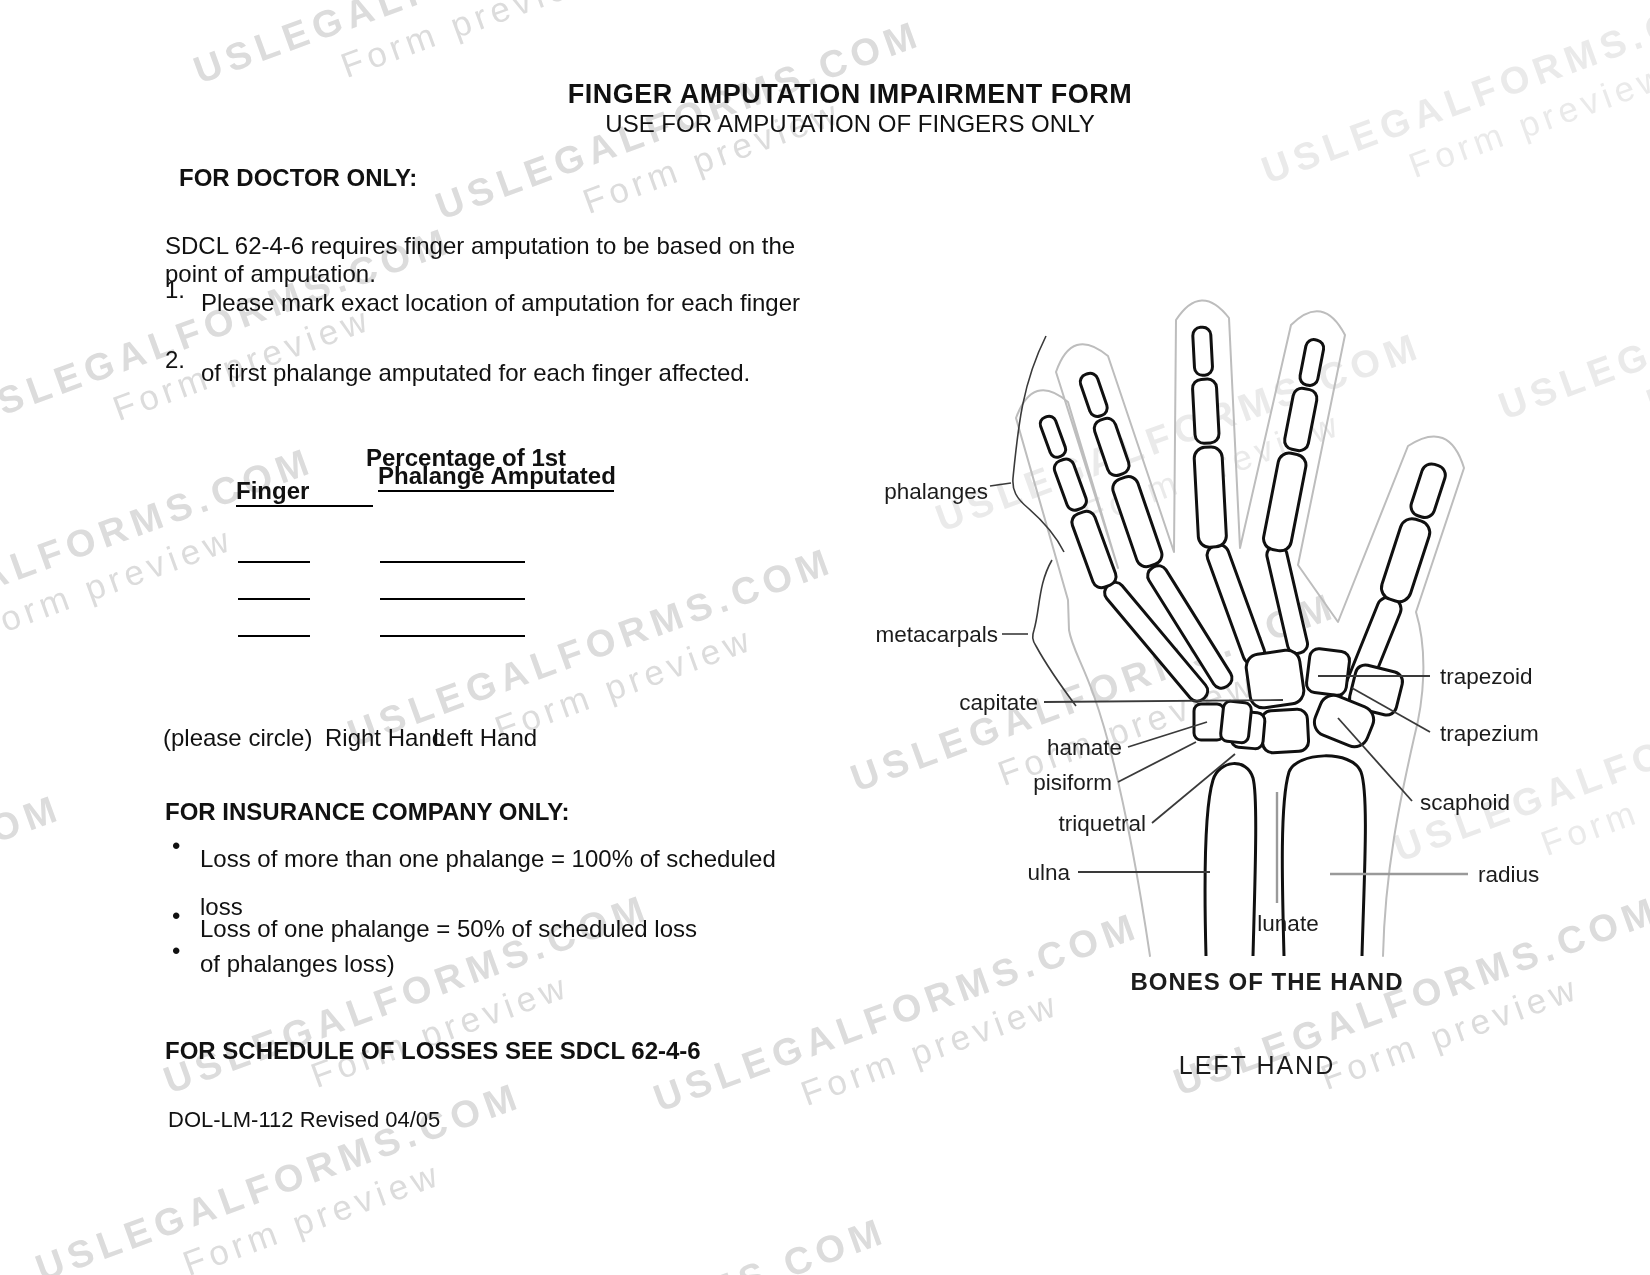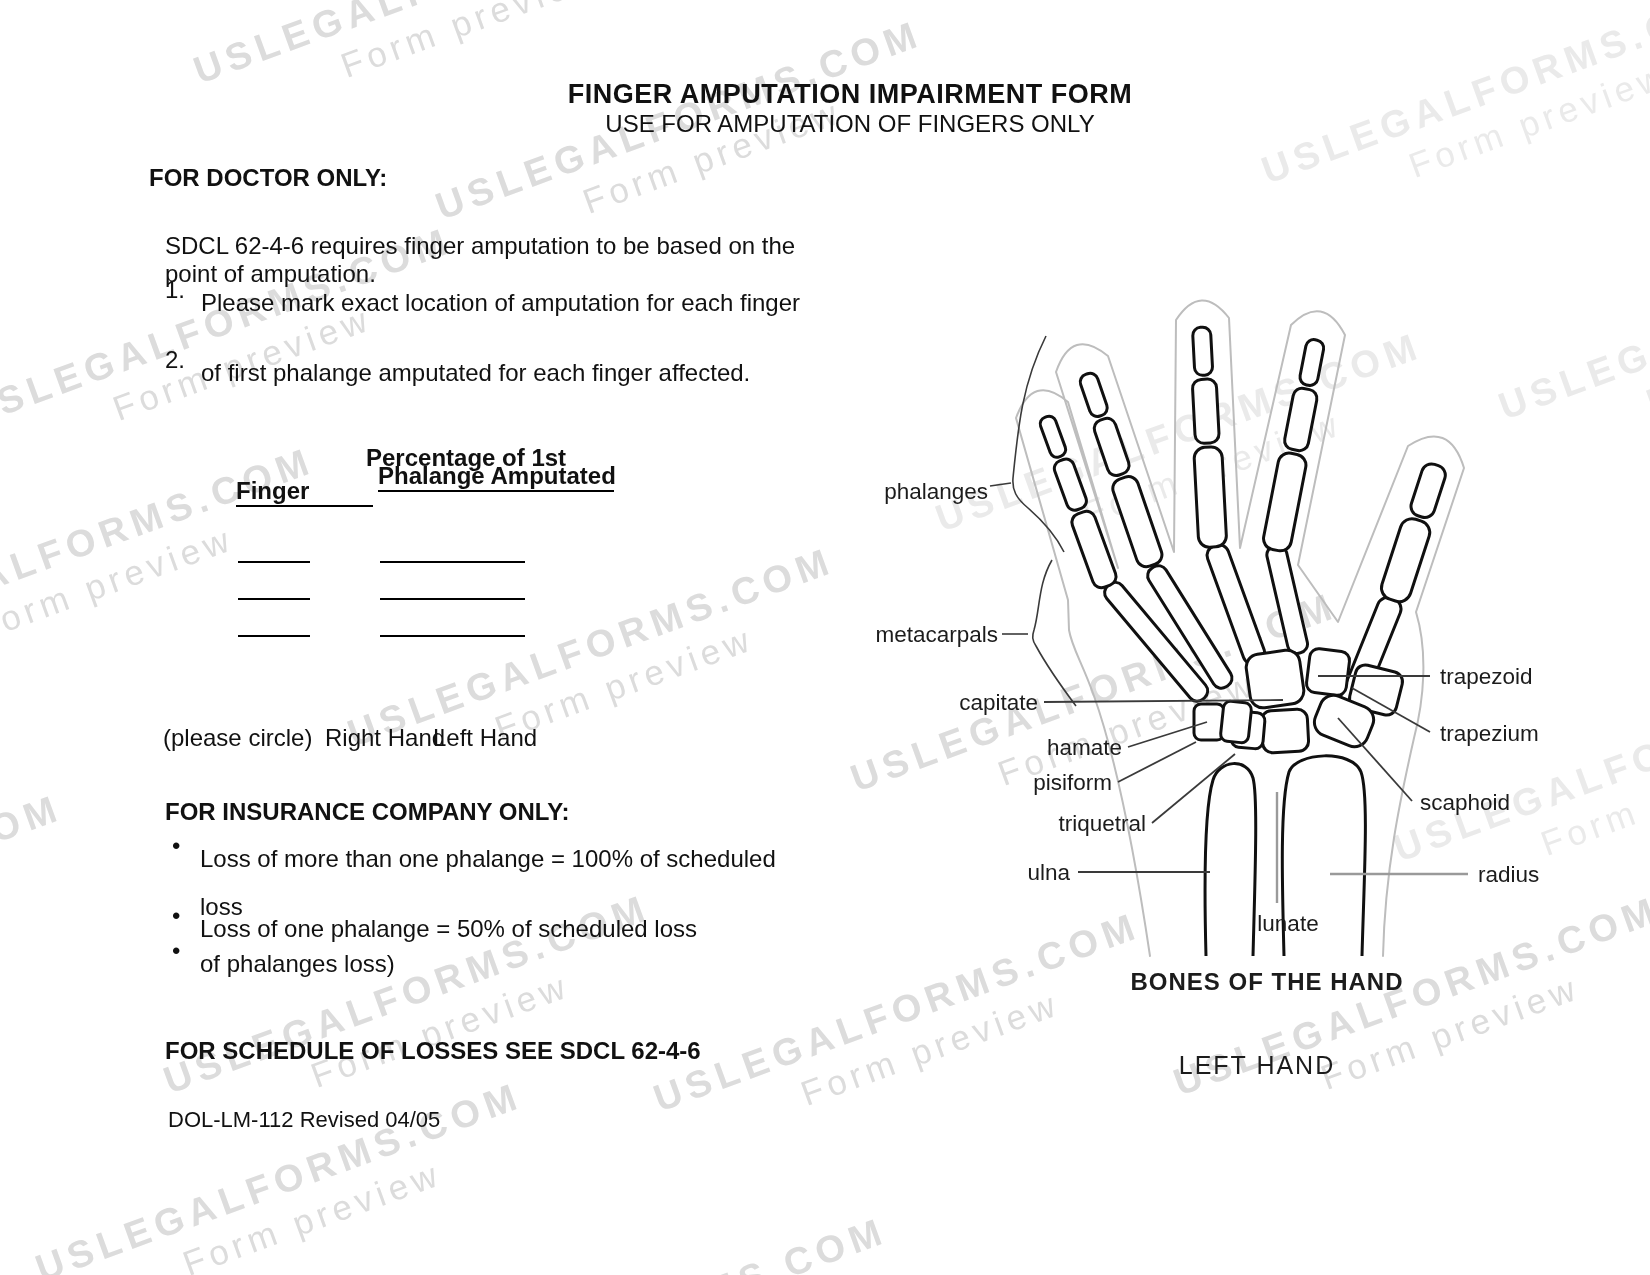--- a/index.html
+++ b/index.html
@@ -102,21 +102,21 @@
     </div>
   <div class="wm" style="left:395px;top:1385px">
       <span class="wm1">USLEGALFORMS.COM</span>
       <span class="wm2">Form preview</span>
     </div>
 </div>
 
 <div class="abs title">FINGER AMPUTATION IMPAIRMENT FORM</div>
 <div class="abs subtitle">USE FOR AMPUTATION OF FINGERS ONLY</div>
 
-<div class="abs h-bold" style="left:149px;top:164px">FOR DOCTOR ONLY:</div>
+<div class="abs h-bold" style="left:179px;top:164px">FOR DOCTOR ONLY:</div>
 <div class="abs bodyline" style="left:165px;top:192px">SDCL 62-4-6 requires finger amputation to be based on the</div>
 <div class="abs bodyline" style="left:165px;top:220px">point of amputation.</div>
 
 <div class="abs listwrap" style="left:201px;top:272px">
   <span class="num">1.</span>
   <div class="ln">Please mark exact location of amputation for each finger</div>
 </div>
 <div class="abs listwrap" style="left:201px;top:342px">
   <span class="num">2.</span>
   <div class="ln">of first phalange amputated for each finger affected.</div>

